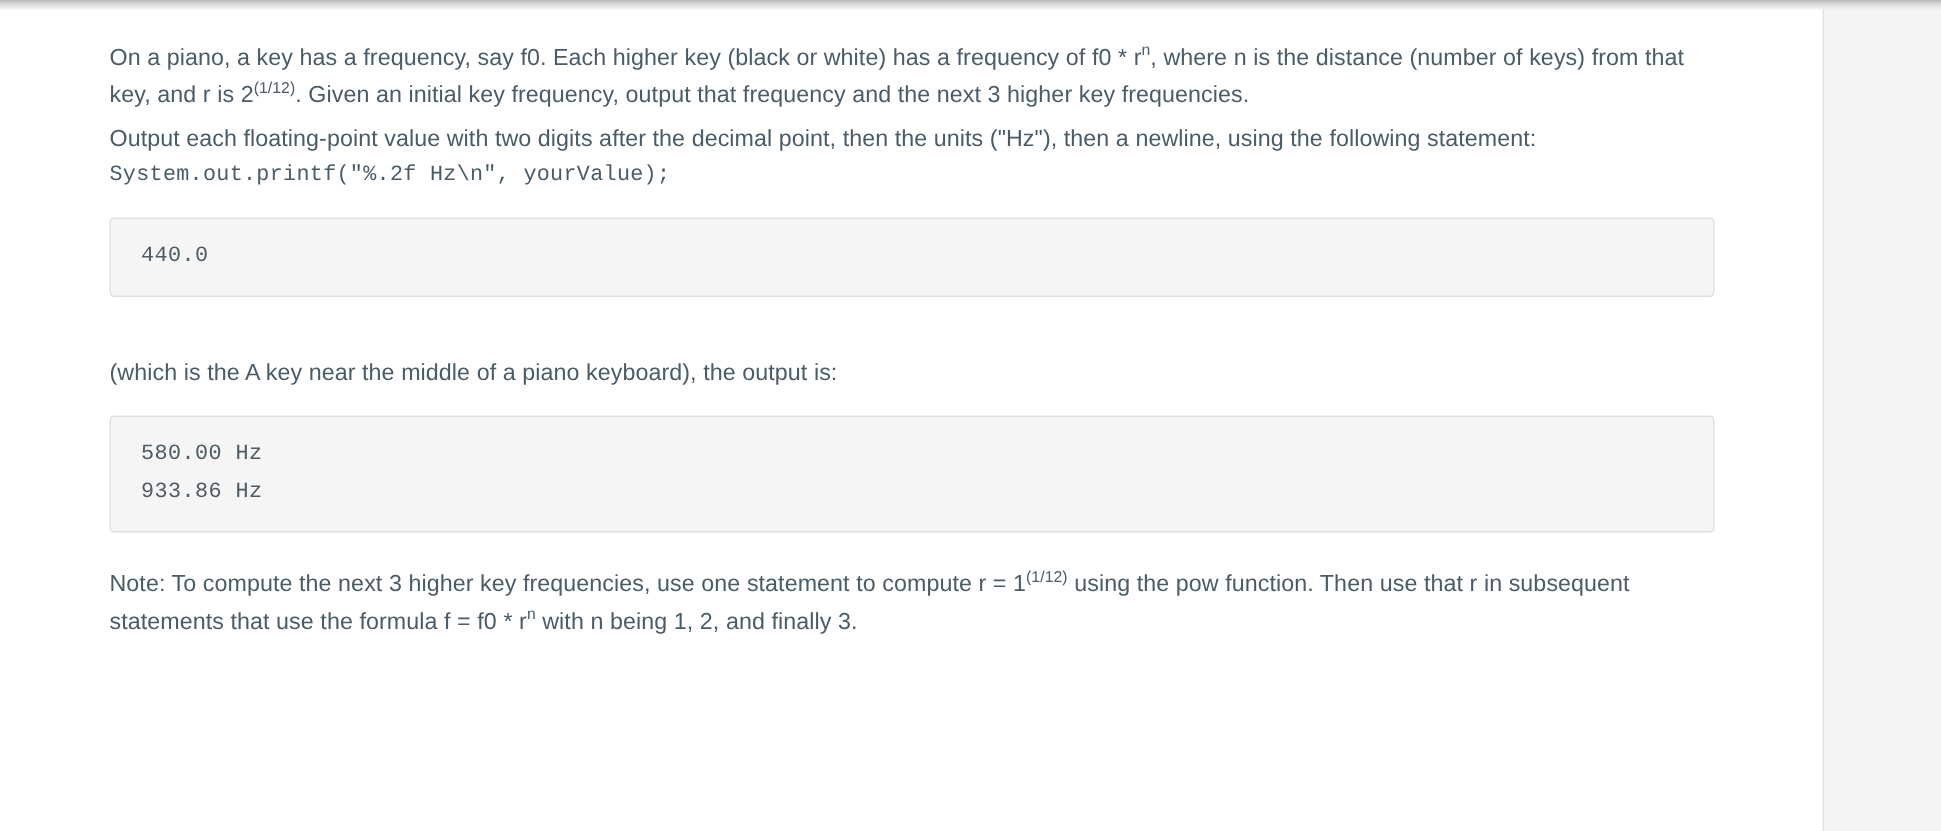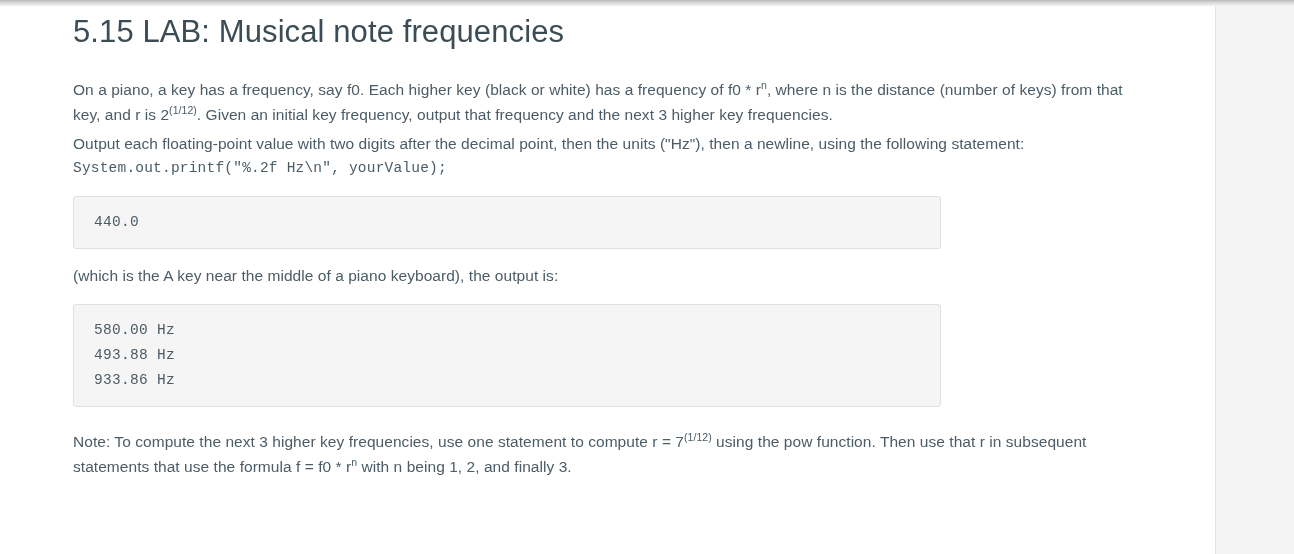--- a/index.html
+++ b/index.html
@@ -74,21 +74,21 @@
     margin: 0;
     font-size: 15.5px;
     line-height: 25px;
     color: #4b5c66;
     letter-spacing: 0.05px;
   }
 
   p#para-intro { margin-top: 26px; }
   p#para-output { margin-top: 4px; }
   p#para-ex { margin-top: 22px; }
-  p#para-which { margin-top: 14px; }
+  p#para-which { margin-top: 38px; }
   p#para-note { margin-top: 22px; }
 
   .mono-line {
     display: block;
     font-family: "Liberation Mono", monospace;
     font-size: 14.5px;
     line-height: 24px;
     color: #4b5c66;
     letter-spacing: 0.2px;
   }
@@ -103,21 +103,21 @@
     vertical-align: super;
     line-height: 0;
   }
 
   .code-block {
     margin-top: 16px;
     background: #f5f5f5;
     border: 1px solid #e0e0e0;
     border-radius: 3px;
     box-sizing: border-box;
-    width: 868px;
+    width: 1070px;
     padding: 13px 18px 13px 20px;
   }
   .code-block .code-line {
     font-family: "Liberation Mono", monospace;
     font-size: 14.5px;
     line-height: 25px;
     color: #4d5b63;
     letter-spacing: 0.3px;
     white-space: pre;
   }
@@ -126,35 +126,33 @@
 <body>
 
 <div id="page">
 
   <div id="content-panel"></div>
   <div id="gray-gutter"></div>
   <div id="top-shadow"></div>
 
   <div class="inner">
 
-    <h1 id="lab-title">5.15 LAB: Musical note frequencies</h1>
 
     <p class="body-text" id="para-intro"><span>On a piano, a key has a frequency, say f0. Each higher key (black or white) has a frequency of f0 * r</span><sup class="sup-n">n</sup><span>, where n is the distance (number of keys) from that key, and r is 2</span><sup class="sup-frac">(1/12)</sup><span>. Given an initial key frequency, output that frequency and the next 3 higher key frequencies.</span></p>
 
     <p class="body-text" id="para-output"><span>Output each floating-point value with two digits after the decimal point, then the units ("Hz"), then a newline, using the following statement:</span><span class="mono-line">System.out.printf("%.2f Hz\n", yourValue);</span></p>
 
 
     <div class="code-block">
       <div class="code-line">440.0</div>
     </div>
 
     <p class="body-text" id="para-which">(which is the A key near the middle of a piano keyboard), the output is:</p>
 
     <div class="code-block">
       <div class="code-line">580.00 Hz</div>
-      <div class="code-line">493.88 Hz</div>
       <div class="code-line">933.86 Hz</div>
     </div>
 
-    <p class="body-text" id="para-note"><span>Note: To compute the next 3 higher key frequencies, use one statement to compute r = 7</span><sup class="sup-frac">(1/12)</sup><span> using the pow function. Then use that r in subsequent statements that use the formula f</span><span> = f0 * r</span><sup class="sup-n">n</sup><span> with n being 1, 2, and finally 3.</span></p>
+    <p class="body-text" id="para-note"><span>Note: To compute the next 3 higher key frequencies, use one statement to compute r = 1</span><sup class="sup-frac">(1/12)</sup><span> using the pow function. Then use that r in subsequent statements that use the formula f</span><span> = f0 * r</span><sup class="sup-n">n</sup><span> with n being 1, 2, and finally 3.</span></p>
 
   </div>
 </div>
 
 </body></html>

